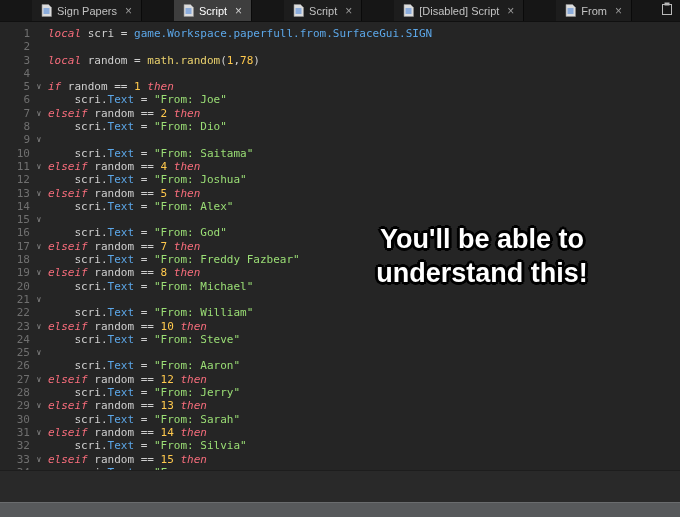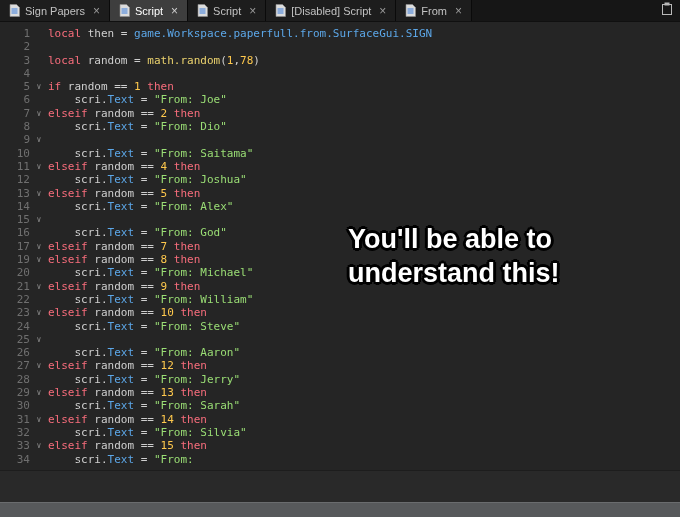--- a/index.html
+++ b/index.html
@@ -17,21 +17,21 @@
   .tabbar {
     position:absolute; top:0; left:0; right:0; height:22px;
     background:#161616; display:flex; align-items:stretch;
     border-bottom:1px solid #101010;
   }
   #tabs { display:flex; align-items:stretch; }
   .tab {
     display:flex; align-items:center; gap:5px; padding:0 9px;
     font-family:"Liberation Sans", sans-serif; font-size:11px;
     color:#c2c2c2; background:#1d1d1d; border-right:1px solid #0a0a0a;
-    white-space:nowrap; cursor:default;
+    white-space:nowrap; cursor:default;margin-left:32px;
   }
   .tab.active { background:#3e3e3e; color:#ffffff; }
   .tabicon { display:flex; align-items:center; }
   .tabclose { color:#9a9a9a; font-size:12px; margin-left:3px; line-height:1; }
   .tab.active .tabclose { color:#cfcfcf; }
   .tab-tools { margin-left:auto; display:flex; align-items:center; padding-right:7px; }
 
   
   .editor {
     position:absolute; top:22px; left:0; right:0; height:448px;
@@ -42,29 +42,30 @@
   .gut {
     flex:none; width:30px; text-align:right;
     color:var(--c-line-number,#6f6f6f);
   }
   .fold {
     flex:none; width:18px; text-align:center;
     color:#8a8a8a; font-size:8px; line-height:13.3px;
   }
   .codetext { white-space:pre; color:var(--c-text,#cfcfcf); }
   .tk.pl { color:var(--c-text,#cfcfcf); }
-  .tk.kw { color:var(--c-keyword,#f86d7c); }
+  .tk.kw { color:var(--c-keyword,#f86d7c);font-style:italic; }
   .tk.bl { color:var(--c-property,#5ca7e8); }
   .tk.st { color:var(--c-string,#9ade75); }
   .tk.nu { color:var(--c-number,#ffc94d); }
   .tk.fn { color:var(--c-builtin,#ecd36e); }
 
   
   .overlay {
     position:absolute; left:348px; top:222px; width:268px;
+    text-align:center;
     font-family:"Liberation Sans", sans-serif;
     font-weight:bold; font-size:27px; line-height:34px;
     color:#ffffff;
     text-shadow:
       -2px -2px 0 #000, 2px -2px 0 #000, -2px 2px 0 #000, 2px 2px 0 #000,
       0 -3px 0 #000, 0 3px 0 #000, -3px 0 0 #000, 3px 0 0 #000;
   }
 
   
   .band {
@@ -142,21 +143,21 @@
         </svg>
       </span>
     </div>
   </div>
 
   <div class="editor">
     <div id="code">
         <div class="row">
           <span class="gut">1</span>
           <span class="fold"></span>
-          <span class="codetext"><span class="tk kw">local</span><span class="tk pl"> then = </span><span class="tk bl">game.Workspace.paperfull.from.SurfaceGui.SIGN</span></span>
+          <span class="codetext"><span class="tk kw">local</span><span class="tk pl"> scri = </span><span class="tk bl">game.Workspace.paperfull.from.SurfaceGui.SIGN</span></span>
         </div>
         <div class="row">
           <span class="gut">2</span>
           <span class="fold"></span>
           <span class="codetext"></span>
         </div>
         <div class="row">
           <span class="gut">3</span>
           <span class="fold"></span>
           <span class="codetext"><span class="tk kw">local</span><span class="tk pl"> random = </span><span class="tk fn">math.random</span><span class="tk pl">(</span><span class="tk nu">1</span><span class="tk pl">,</span><span class="tk nu">78</span><span class="tk pl">)</span></span>
@@ -223,33 +224,37 @@
           <span class="gut">16</span>
           <span class="fold"></span>
           <span class="codetext"><span class="tk pl">    scri.</span><span class="tk bl">Text</span><span class="tk pl"> = </span><span class="tk st">"From: God"</span></span>
         </div>
         <div class="row">
           <span class="gut">17</span>
           <span class="fold">∨</span>
           <span class="codetext"><span class="tk kw">elseif</span><span class="tk pl"> random == </span><span class="tk nu">7</span><span class="tk kw"> then</span></span>
         </div>
         <div class="row">
+          <span class="gut">18</span>
+          <span class="fold"></span>
+          <span class="codetext"><span class="tk pl">    scri.</span><span class="tk bl">Text</span><span class="tk pl"> = </span><span class="tk st">"From: Freddy Fazbear"</span></span>
+        </div>
+        <div class="row">
           <span class="gut">19</span>
           <span class="fold">∨</span>
           <span class="codetext"><span class="tk kw">elseif</span><span class="tk pl"> random == </span><span class="tk nu">8</span><span class="tk kw"> then</span></span>
         </div>
         <div class="row">
           <span class="gut">20</span>
           <span class="fold"></span>
           <span class="codetext"><span class="tk pl">    scri.</span><span class="tk bl">Text</span><span class="tk pl"> = </span><span class="tk st">"From: Michael"</span></span>
         </div>
         <div class="row">
           <span class="gut">21</span>
           <span class="fold">∨</span>
-          <span class="codetext"><span class="tk kw">elseif</span><span class="tk pl"> random == </span><span class="tk nu">9</span><span class="tk kw"> then</span></span>
         </div>
         <div class="row">
           <span class="gut">22</span>
           <span class="fold"></span>
           <span class="codetext"><span class="tk pl">    scri.</span><span class="tk bl">Text</span><span class="tk pl"> = </span><span class="tk st">"From: William"</span></span>
         </div>
         <div class="row">
           <span class="gut">23</span>
           <span class="fold">∨</span>
           <span class="codetext"><span class="tk kw">elseif</span><span class="tk pl"> random == </span><span class="tk nu">10</span><span class="tk kw"> then</span></span>

